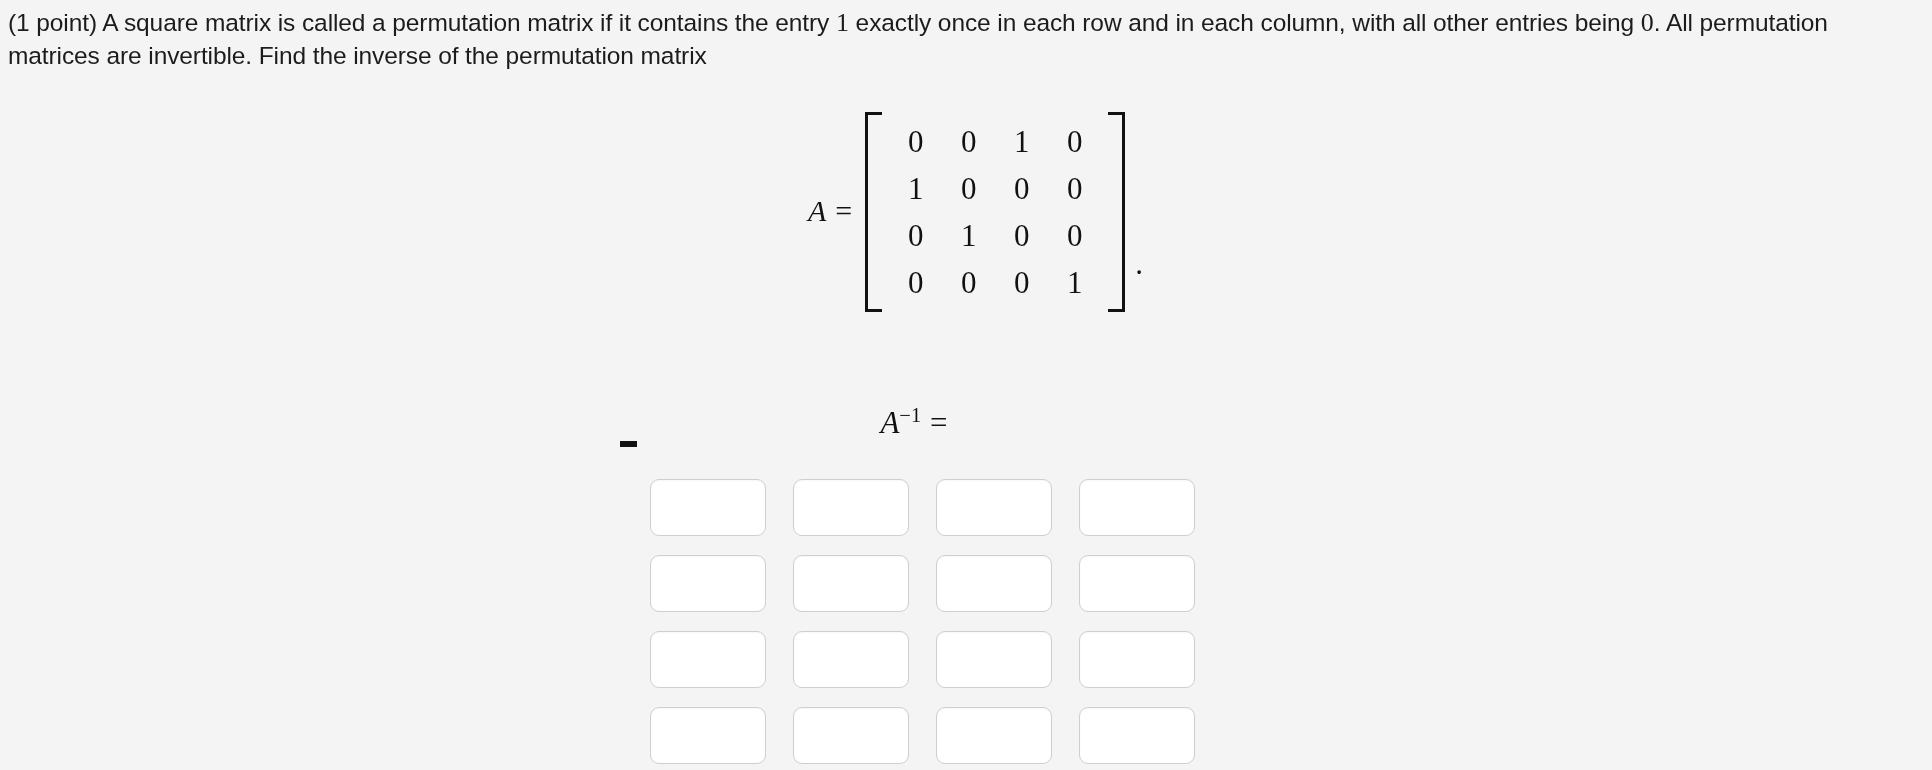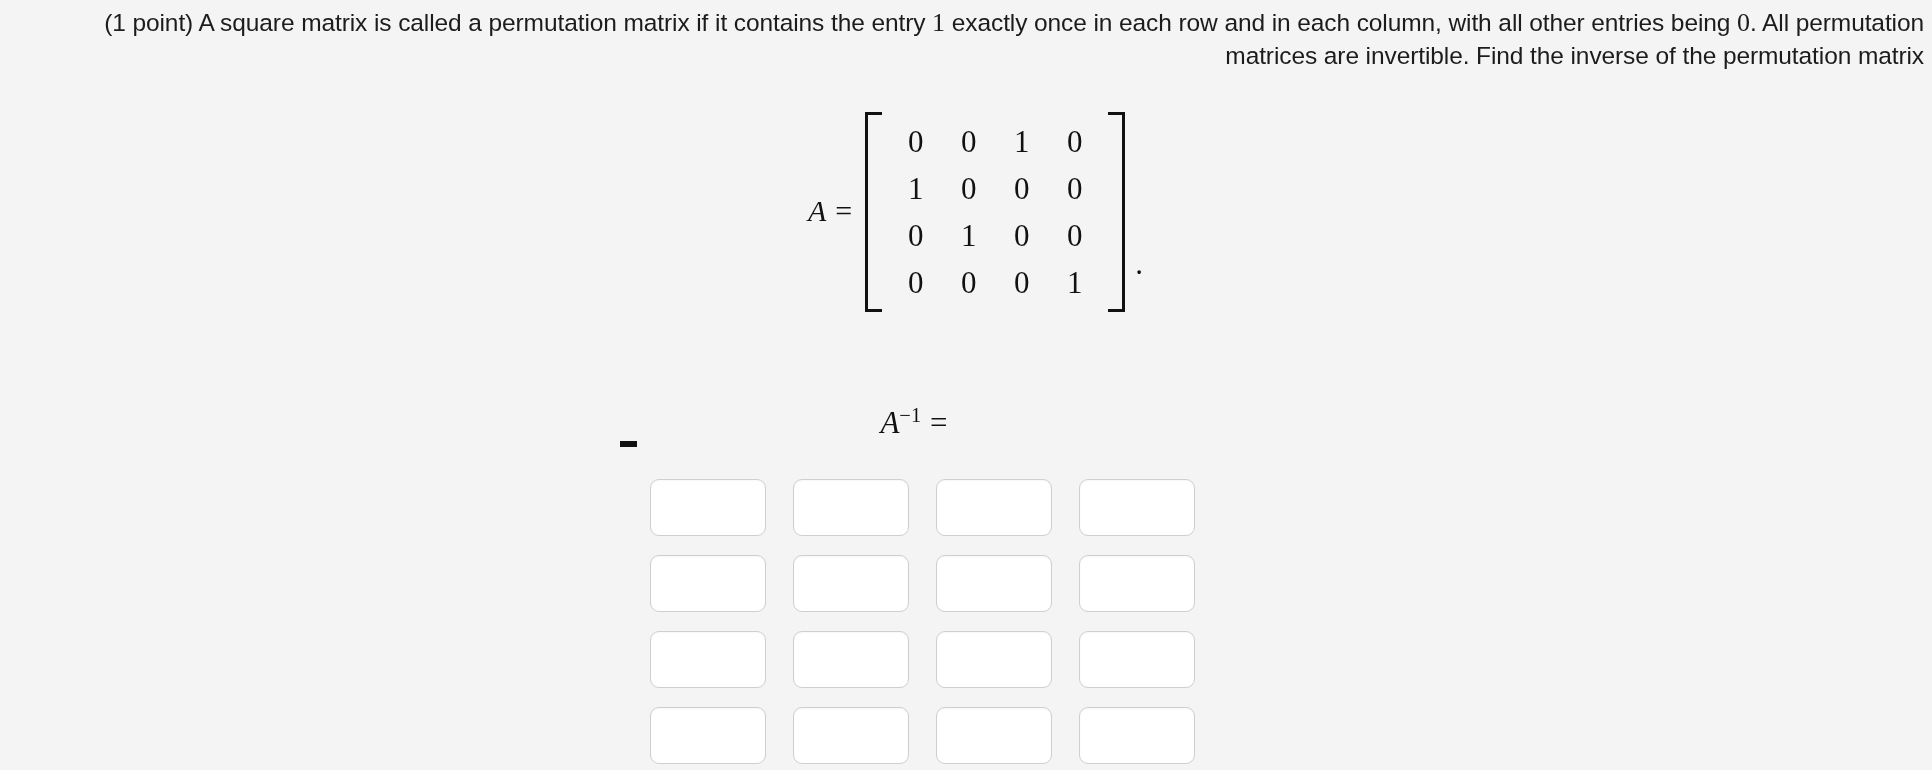--- a/index.html
+++ b/index.html
@@ -19,21 +19,20 @@
   
   .problem-text {
     position: absolute;
     left: 8px;
     top: 6px;
     width: 1916px;
     font-size: 24.5px;
     line-height: 33px;
     letter-spacing: -0.1px;
     color: #1c1c1c;
-    text-align: right;
   }
   .mathnum {
     font-family: "Liberation Serif", serif;
     font-size: 26px;
     letter-spacing: 0;
   }
 
   
   .matrix-wrap {
     position: absolute;

